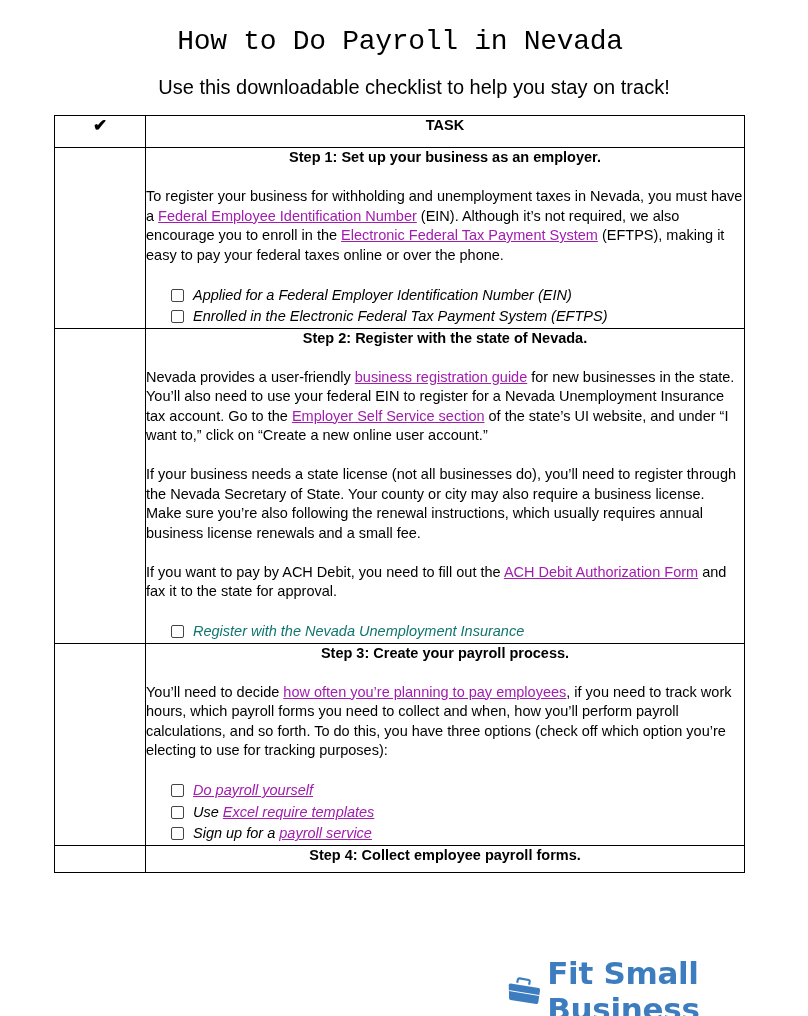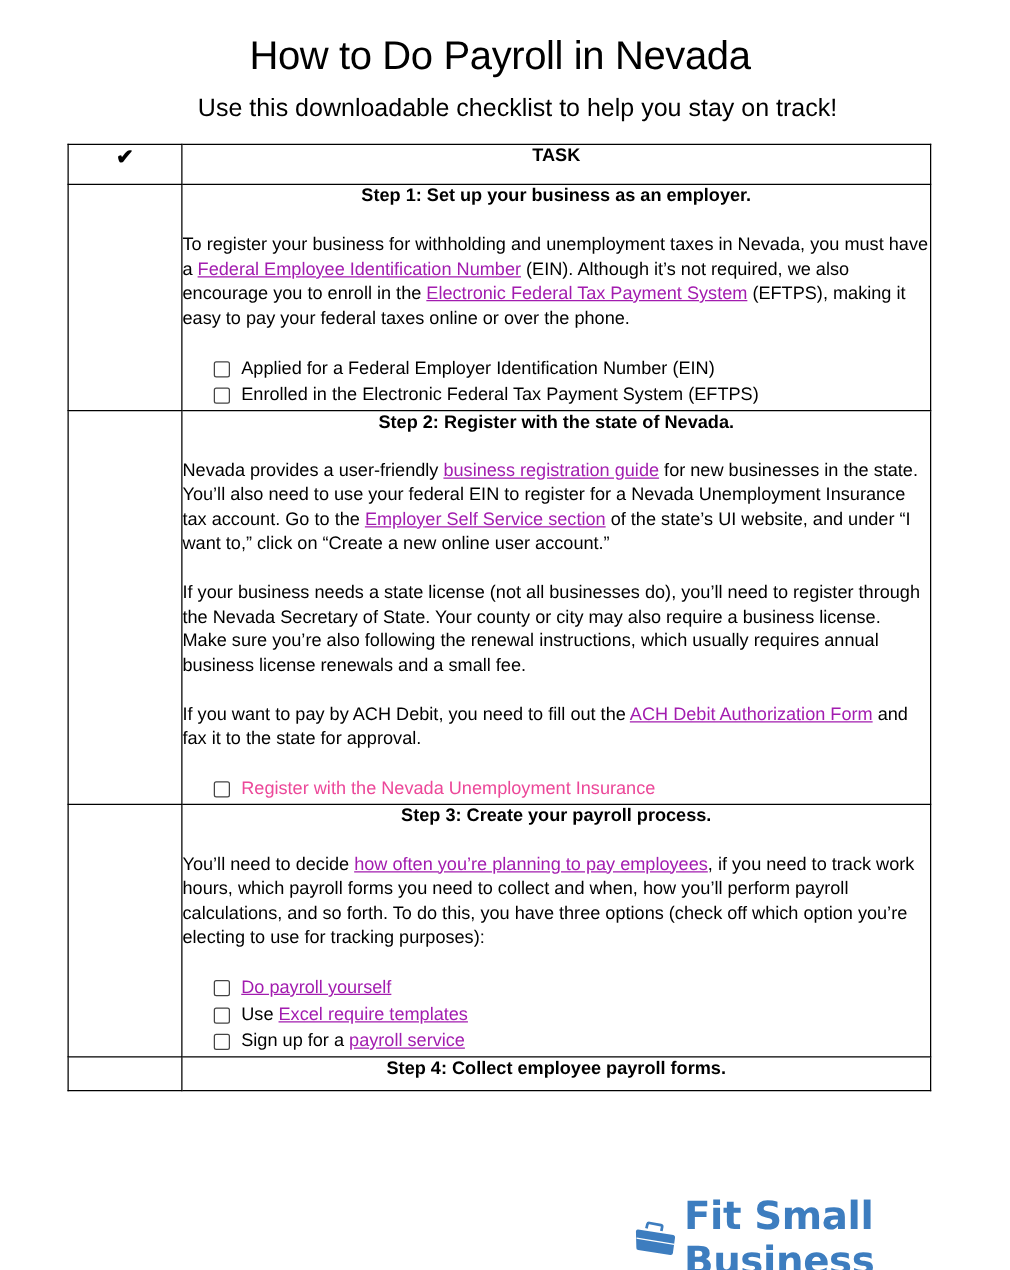--- a/index.html
+++ b/index.html
@@ -2,47 +2,47 @@
 <html><head>
 <meta charset="utf-8">
 <style>
   html, body { margin: 0; padding: 0; background: #ffffff; }
   body {
     width: 808px; height: 1016px; position: relative; overflow: hidden;
     font-family: "Liberation Sans", sans-serif; color: #000;
   }
   .title {
     position: absolute; top: 26px; left: 0; width: 800px; text-align: center;
-    font-size: 32px; font-weight: normal; margin: 0; letter-spacing: -0.3px;
+    font-size: 28px; font-weight: normal; margin: 0; letter-spacing: -0.3px; font-family: Liberation Mono, monospace;
   }
   .subtitle {
     position: absolute; top: 76px; left: 14px; width: 800px; text-align: center;
     font-size: 20px; margin: 0;
   }
   table.checklist {
     position: absolute; top: 115px; left: 54px; width: 691px;
     border-collapse: collapse; table-layout: fixed;
     font-size: 14.5px; line-height: 19.5px;
   }
   table.checklist td, table.checklist th {
     border: 1px solid #000; vertical-align: top; padding: 0;
   }
   th.col-check { width: 90px; height: 31px; text-align: center; vertical-align: middle; font-size: 17px; font-weight: bold; }
   th.col-task { height: 31px; text-align: center; vertical-align: middle; font-weight: bold; font-size: 14.5px; }
   td.cell-task { padding: 6px 7px 6px 7px; }
   .step-head { font-weight: bold; margin: 0 0 19.5px 0; text-align: center; }
   .para { margin: 0 0 19.5px 0; }
   a.link { color: #a21caf; text-decoration: underline; cursor: pointer; }
-  ul.checks { list-style: none; margin: 0; padding: 0 0 0 25px; }
+  ul.checks { list-style: none; margin: 0; padding: 0 0 0 25px; font-style: italic; }
   ul.checks li { display: flex; align-items: center; height: 21.5px; }
   .box {
     display: inline-block; width: 11px; height: 11px; border: 1px solid #444;
     border-radius: 2px; margin-right: 9px; flex: 0 0 auto; background: #fff;
   }
-  .grey { color: #ec4899; }
+  .grey { color: #0f766e; }
   .logo {
     position: absolute; left: 508px; top: 955px; display: flex; align-items: center;
   }
   .logo-text {
     font-family: "DejaVu Sans", sans-serif; font-weight: bold; color: #3d7dbf;
     font-size: 31px; margin-left: 6px; letter-spacing: -0.3px;
   }
 </style>
 </head>
 <body>

